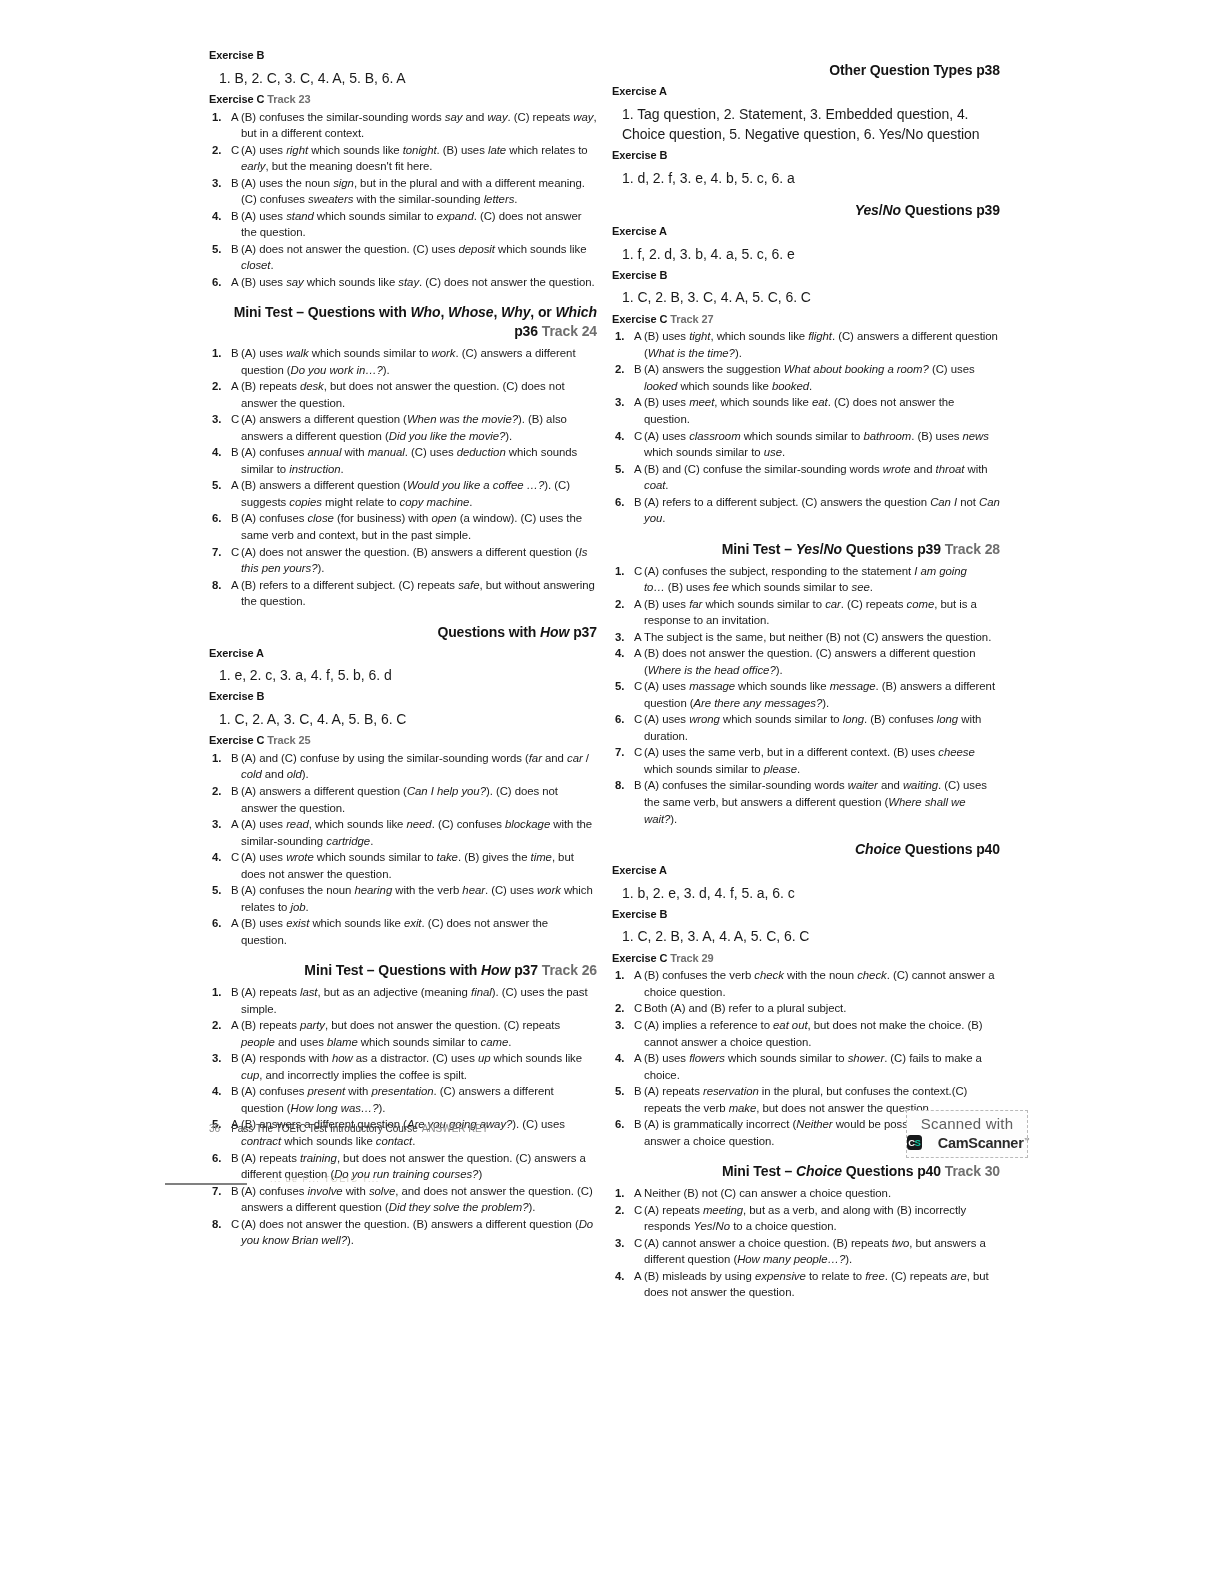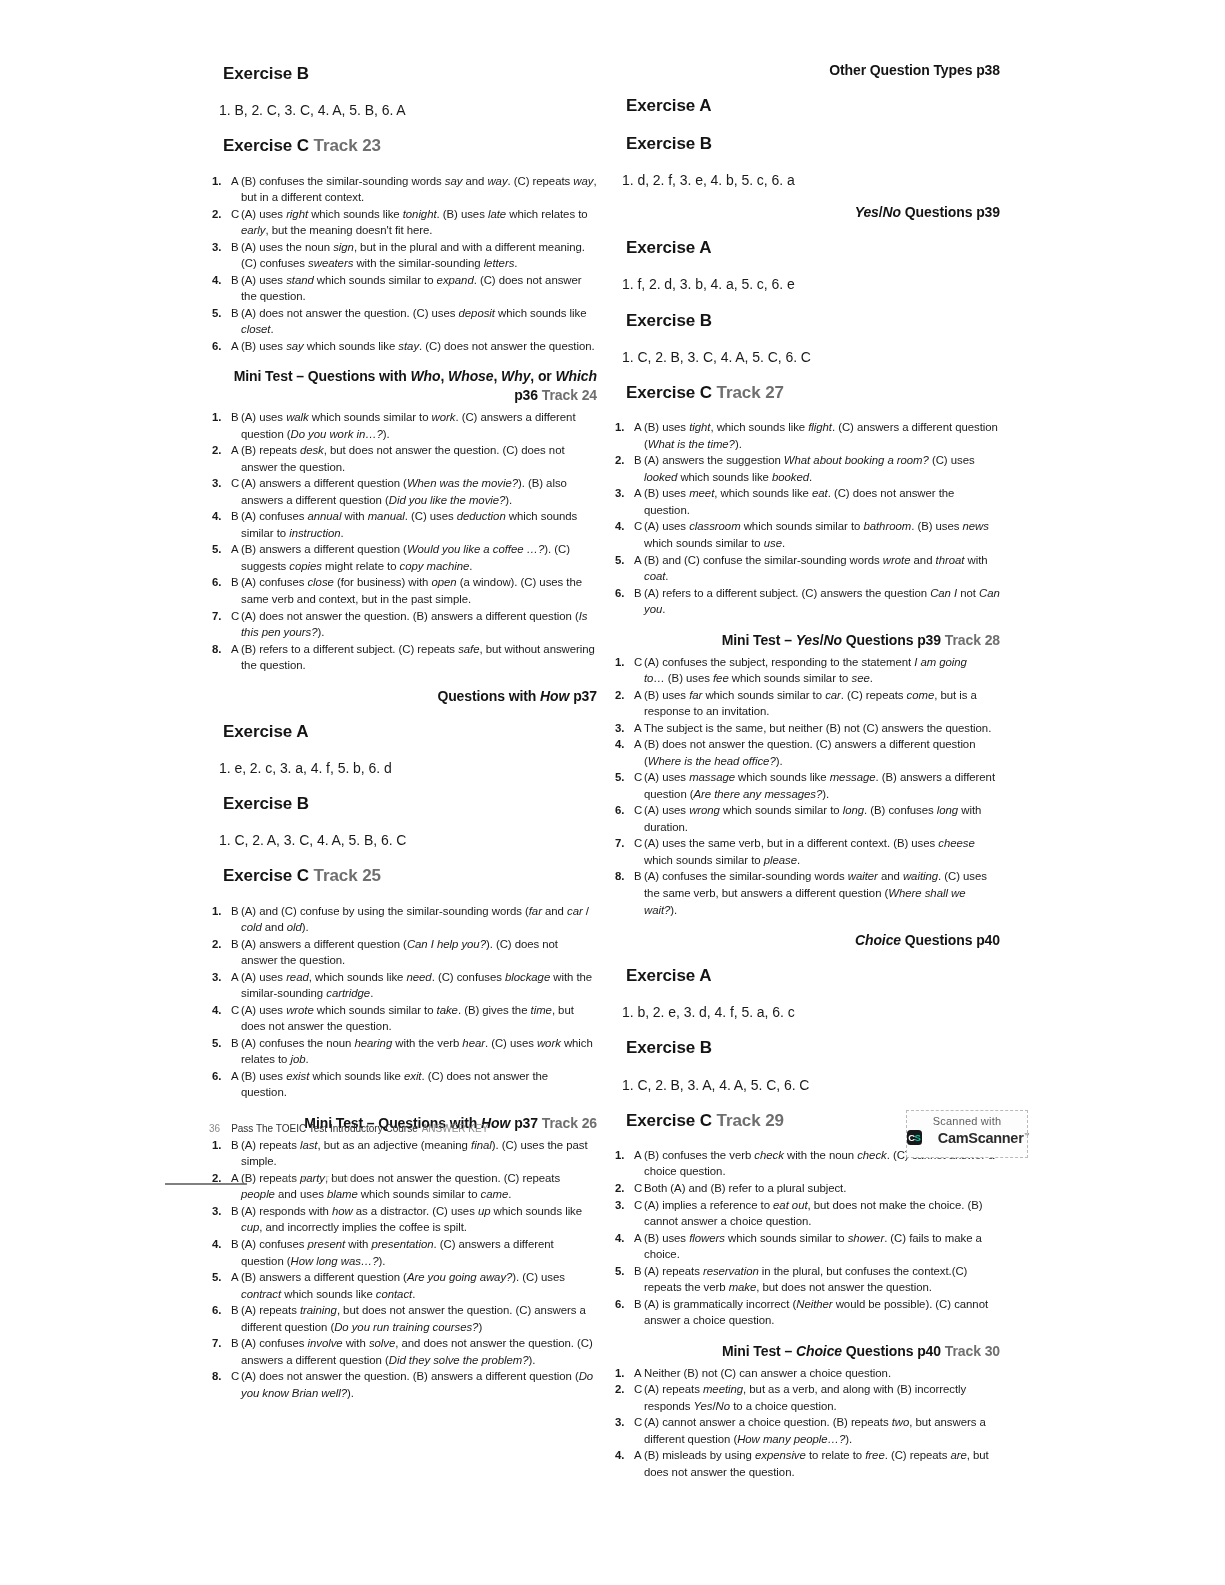--- a/index.html
+++ b/index.html
@@ -46,24 +46,24 @@
     font-weight: bold;
     color: #141414;
     margin: 0 0 4px 0;
     line-height: 1.35;
     letter-spacing: -0.1px;
     text-align: right;
   }
   .sec-head.spaced { margin-top: 13px; }
 
   .ex-head {
-    font-size: 17px;
+    font-size: 11px;
     font-weight: bold;
     color: #141414;
-    margin: 14px;
+    margin: 0;
     line-height: 1.42;
     letter-spacing: -0.1px;
   }
 
   .track {
     color: #6f6f6f;
     font-weight: bold;
   }
 
   
@@ -138,21 +138,21 @@
     top: 1110px;
     width: 122px;
     height: 48px;
     border: 1px dashed #b9b9b9;
     background: #fdfdfd;
     box-sizing: border-box;
     padding-top: 4px;
     text-align: center;
   }
   .cs-scanned {
-    font-size: 11px;
+    font-size: 15px;
     color: #5f5f5f;
     line-height: 1.25;
     letter-spacing: 0.2px;
   }
   .cs-brandrow {
     display: flex;
     align-items: center;
     justify-content: center;
     margin-top: 1px;
     padding-left: 2px;
@@ -371,20 +371,21 @@
           <li>
             <span class="num">8.</span>
             <span class="choice">C</span>
             <span class="bodytext">(A) does not answer the question. (B) answers a different question (<i>Do you know Brian well?</i>).</span>
           </li>
         </ol>
       </div>
     <div class="col col-right">
         <div class="sec-head spaced">Other Question Types p38</div>
         <div class="ex-head">Exercise A</div>
+        <div class="ans-line indent1">1. Tag question, 2. Statement, 3. Embedded question, 4. Choice question, 5. Negative question, 6. Yes/No question</div>
         <div class="ex-head">Exercise B</div>
         <div class="ans-line indent1">1. d, 2. f, 3. e, 4. b, 5. c, 6. a</div>
         <div class="sec-head spaced"><i>Yes</i>/<i>No</i> Questions p39</div>
         <div class="ex-head">Exercise A</div>
         <div class="ans-line indent1">1. f, 2. d, 3. b, 4. a, 5. c, 6. e</div>
         <div class="ex-head">Exercise B</div>
         <div class="ans-line indent1">1. C, 2. B, 3. C, 4. A, 5. C, 6. C</div>
         <div class="ex-head"><span>Exercise C </span><span class="track">Track 27</span></div>
         <ol class="items">
           <li>

